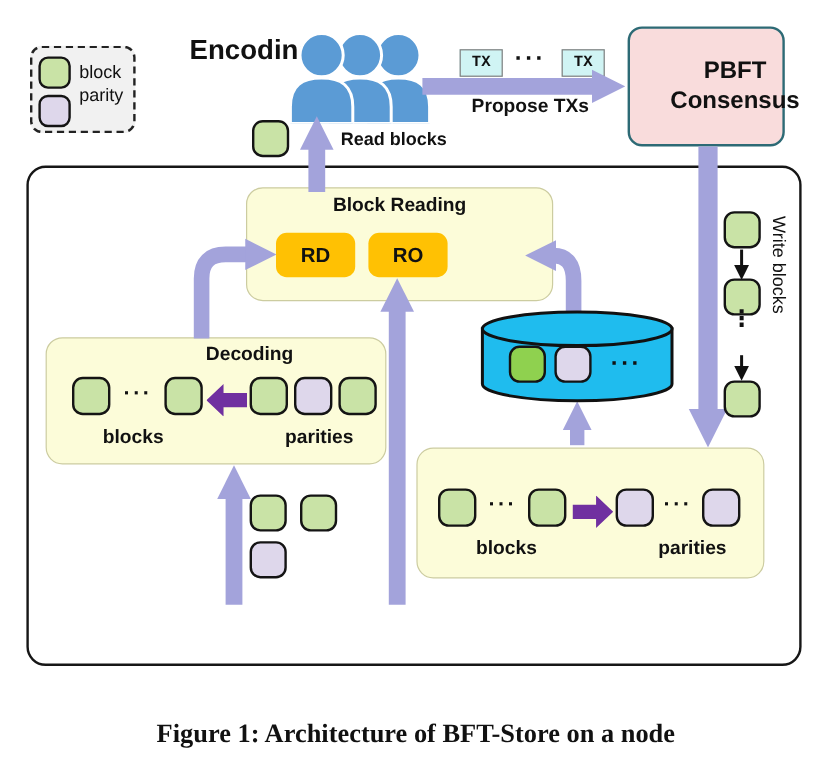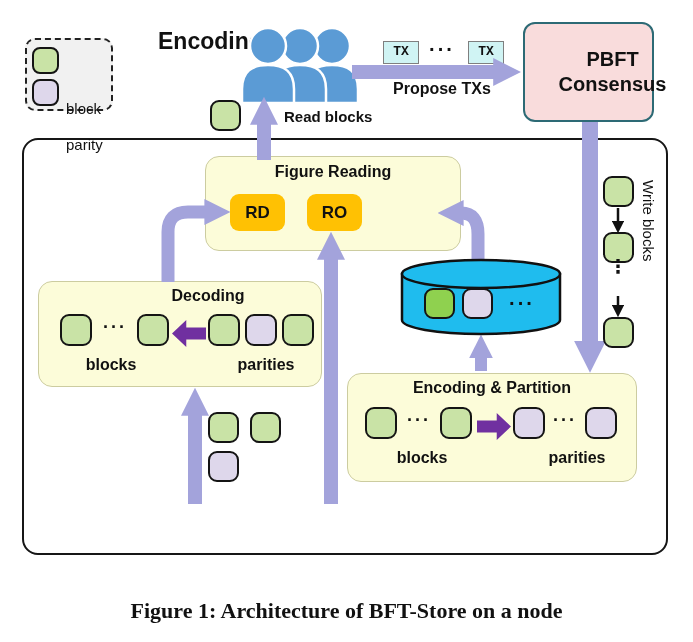--- a/index.html
+++ b/index.html
@@ -10,30 +10,30 @@
   .abs{position:absolute;box-sizing:border-box;}
   
   .blk{position:absolute;width:31px;height:31px;border:2.5px solid #141414;border-radius:9px;box-sizing:border-box;z-index:6;}
   .g{background:#C9E3A6;}
   .p{background:#DED7EB;}
   .gb{background:#8FD14F;}
   
   .panel{position:absolute;background:#FCFCD9;border:1.5px solid #CCCCA0;border-radius:14px;box-sizing:border-box;z-index:2;}
   .ptitle{position:absolute;font-weight:700;font-size:16px;text-align:center;z-index:3;}
   .sub{position:absolute;font-weight:600;font-size:16px;text-align:center;z-index:3;}
-  .chip{position:absolute;width:55px;height:37px;background:#FFC103;border-radius:9px;
+  .chip{position:absolute;width:66px;height:37px;background:#FFC103;border-radius:9px;
         font-weight:700;font-size:17px;text-align:center;line-height:37px;z-index:3;}
   .dots{position:absolute;font-weight:700;letter-spacing:2px;z-index:6;text-align:center;}
   .barrow{position:absolute;background:#7030A0;z-index:6;}
   .arrow-left {clip-path:polygon(0 50%,42% 0,42% 28%,100% 28%,100% 72%,42% 72%,42% 100%);}
   .arrow-right{clip-path:polygon(100% 50%,58% 0,58% 28%,0 28%,0 72%,58% 72%,58% 100%);}
   
   #legend{left:25px;top:38px;width:88px;height:73px;background:#F1F1F1;border:2px dashed #222;border-radius:10px;z-index:2;}
   .lgsw{position:absolute;width:27px;height:27px;border:2.5px solid #141414;border-radius:8px;box-sizing:border-box;}
-  .lglabel{position:absolute;font-size:15px;font-weight:500;margin-top:48px;}
+  .lglabel{position:absolute;font-size:15px;font-weight:500;}
   
   #clients-title{left:158px;top:28px;font-size:23px;font-weight:700;z-index:3;}
   #bft-title{left:50px;top:148px;font-size:23px;font-weight:700;z-index:3;}
   #read-label{left:284px;top:108px;font-size:15px;font-weight:600;z-index:6;}
   #propose-label{left:393px;top:80px;font-size:16px;font-weight:600;z-index:6;}
   .txbox{position:absolute;width:34px;height:21px;background:#D0F4F4;border:1.5px solid #7F7F7F;
          font-family:"Liberation Mono","DejaVu Sans Mono",monospace;font-size:13px;font-weight:600;
          text-align:center;line-height:19px;z-index:3;}
   #pbft{left:523px;top:22px;width:131px;height:100px;background:#F9DCDC;border:2.5px solid #2D6A75;border-radius:12px;
         display:flex;flex-direction:column;align-items:center;justify-content:center;z-index:3;padding-left:48px;}
@@ -53,21 +53,21 @@
 </style>
 </head>
 <body>
 
 <div id="fig">
 
   <div id="legend" class="abs">
     <div class="lgsw g" style="left:5px;top:7px;"></div>
     <div class="lglabel" style="left:39px;top:12px;">block</div>
     <div class="lgsw p" style="left:5px;top:39px;"></div>
-    <div class="lglabel" style="left:39px;top:48px;text-align:right;">parity</div>
+    <div class="lglabel" style="left:39px;top:31px;text-align:right;">parity</div>
   </div>
 
   <div id="clients-title" class="abs">Encoding</div>
   <svg class="abs" style="left:238px;top:25px;z-index:3;" width="130" height="78" viewBox="0 0 130 78">
     <g fill="#5B9BD5" stroke="#ffffff" stroke-width="2.5">
       <circle cx="94" cy="21" r="18"></circle>
       <path d="M68,78 L68,64 C68,46 78,40 94,40 C110,40 120,46 120,64 L120,78 Z"></path>
       <circle cx="62" cy="21" r="18"></circle>
       <path d="M36,78 L36,64 C36,46 46,40 62,40 C78,40 88,46 88,64 L88,78 Z"></path>
       <circle cx="30" cy="21" r="18"></circle>
@@ -84,21 +84,21 @@
   <div id="propose-label" class="abs">Propose TXs</div>
 
   <div id="pbft" class="abs">
     <div>PBFT</div>
     <div>Consensus</div>
   </div>
 
   <div id="store" class="abs"></div>
 
   <div class="panel" style="left:205px;top:156px;width:256px;height:95px;"></div>
-  <div class="ptitle" style="left:205px;top:163px;width:256px;">Figure Reading</div>
+  <div class="ptitle" style="left:205px;top:163px;width:256px;">Block Reading</div>
   <div class="chip" style="left:230px;top:194px;">RD</div>
   <div class="chip" style="left:307px;top:194px;">RO</div>
 
   <div class="blk g" style="left:603px;top:176px;"></div>
   <div class="blk g" style="left:603px;top:232px;"></div>
   <div class="dots" style="left:607px;top:255px;width:22px;font-size:19px;letter-spacing:0;">⋮</div>
   <div class="blk g" style="left:603px;top:317px;"></div>
   <div id="write-label" class="abs">Write blocks</div>
 
   <div class="panel" style="left:38px;top:281px;width:284px;height:106px;"></div>
@@ -115,21 +115,20 @@
 
   <svg id="db" class="layer" style="left:400px;top:258px;" width="162" height="80" viewBox="0 0 162 80">
     <path d="M2,16 L2,62 A79,14 0 0 0 160,62 L160,16 Z" fill="#1FBCEE" stroke="#111" stroke-width="2.5"></path>
     <ellipse cx="81" cy="16" rx="79" ry="14" fill="#1FBCEE" stroke="#111" stroke-width="2.5"></ellipse>
   </svg>
   <div class="blk gb" style="left:424px;top:288px;"></div>
   <div class="blk p" style="left:462px;top:288px;"></div>
   <div class="dots" style="left:499px;top:292px;width:46px;font-size:20px;">···</div>
 
   <div class="panel" style="left:347px;top:373px;width:290px;height:109px;"></div>
-  <div class="ptitle" style="left:347px;top:379px;width:290px;">Encoding &amp; Partition</div>
   <div class="blk g" style="left:365px;top:407px;width:32px;height:32px;"></div>
   <div class="dots" style="left:398px;top:410px;width:42px;font-size:18px;">···</div>
   <div class="blk g" style="left:440px;top:407px;width:32px;height:32px;"></div>
   <div class="barrow arrow-right" style="left:477px;top:413px;width:34px;height:27px;"></div>
   <div class="blk p" style="left:513px;top:407px;width:32px;height:32px;"></div>
   <div class="dots" style="left:545px;top:410px;width:40px;font-size:18px;">···</div>
   <div class="blk p" style="left:585px;top:407px;width:32px;height:32px;"></div>
   <div class="sub" style="left:372px;top:449px;width:100px;">blocks</div>
   <div class="sub" style="left:527px;top:449px;width:100px;">parities</div>
 

